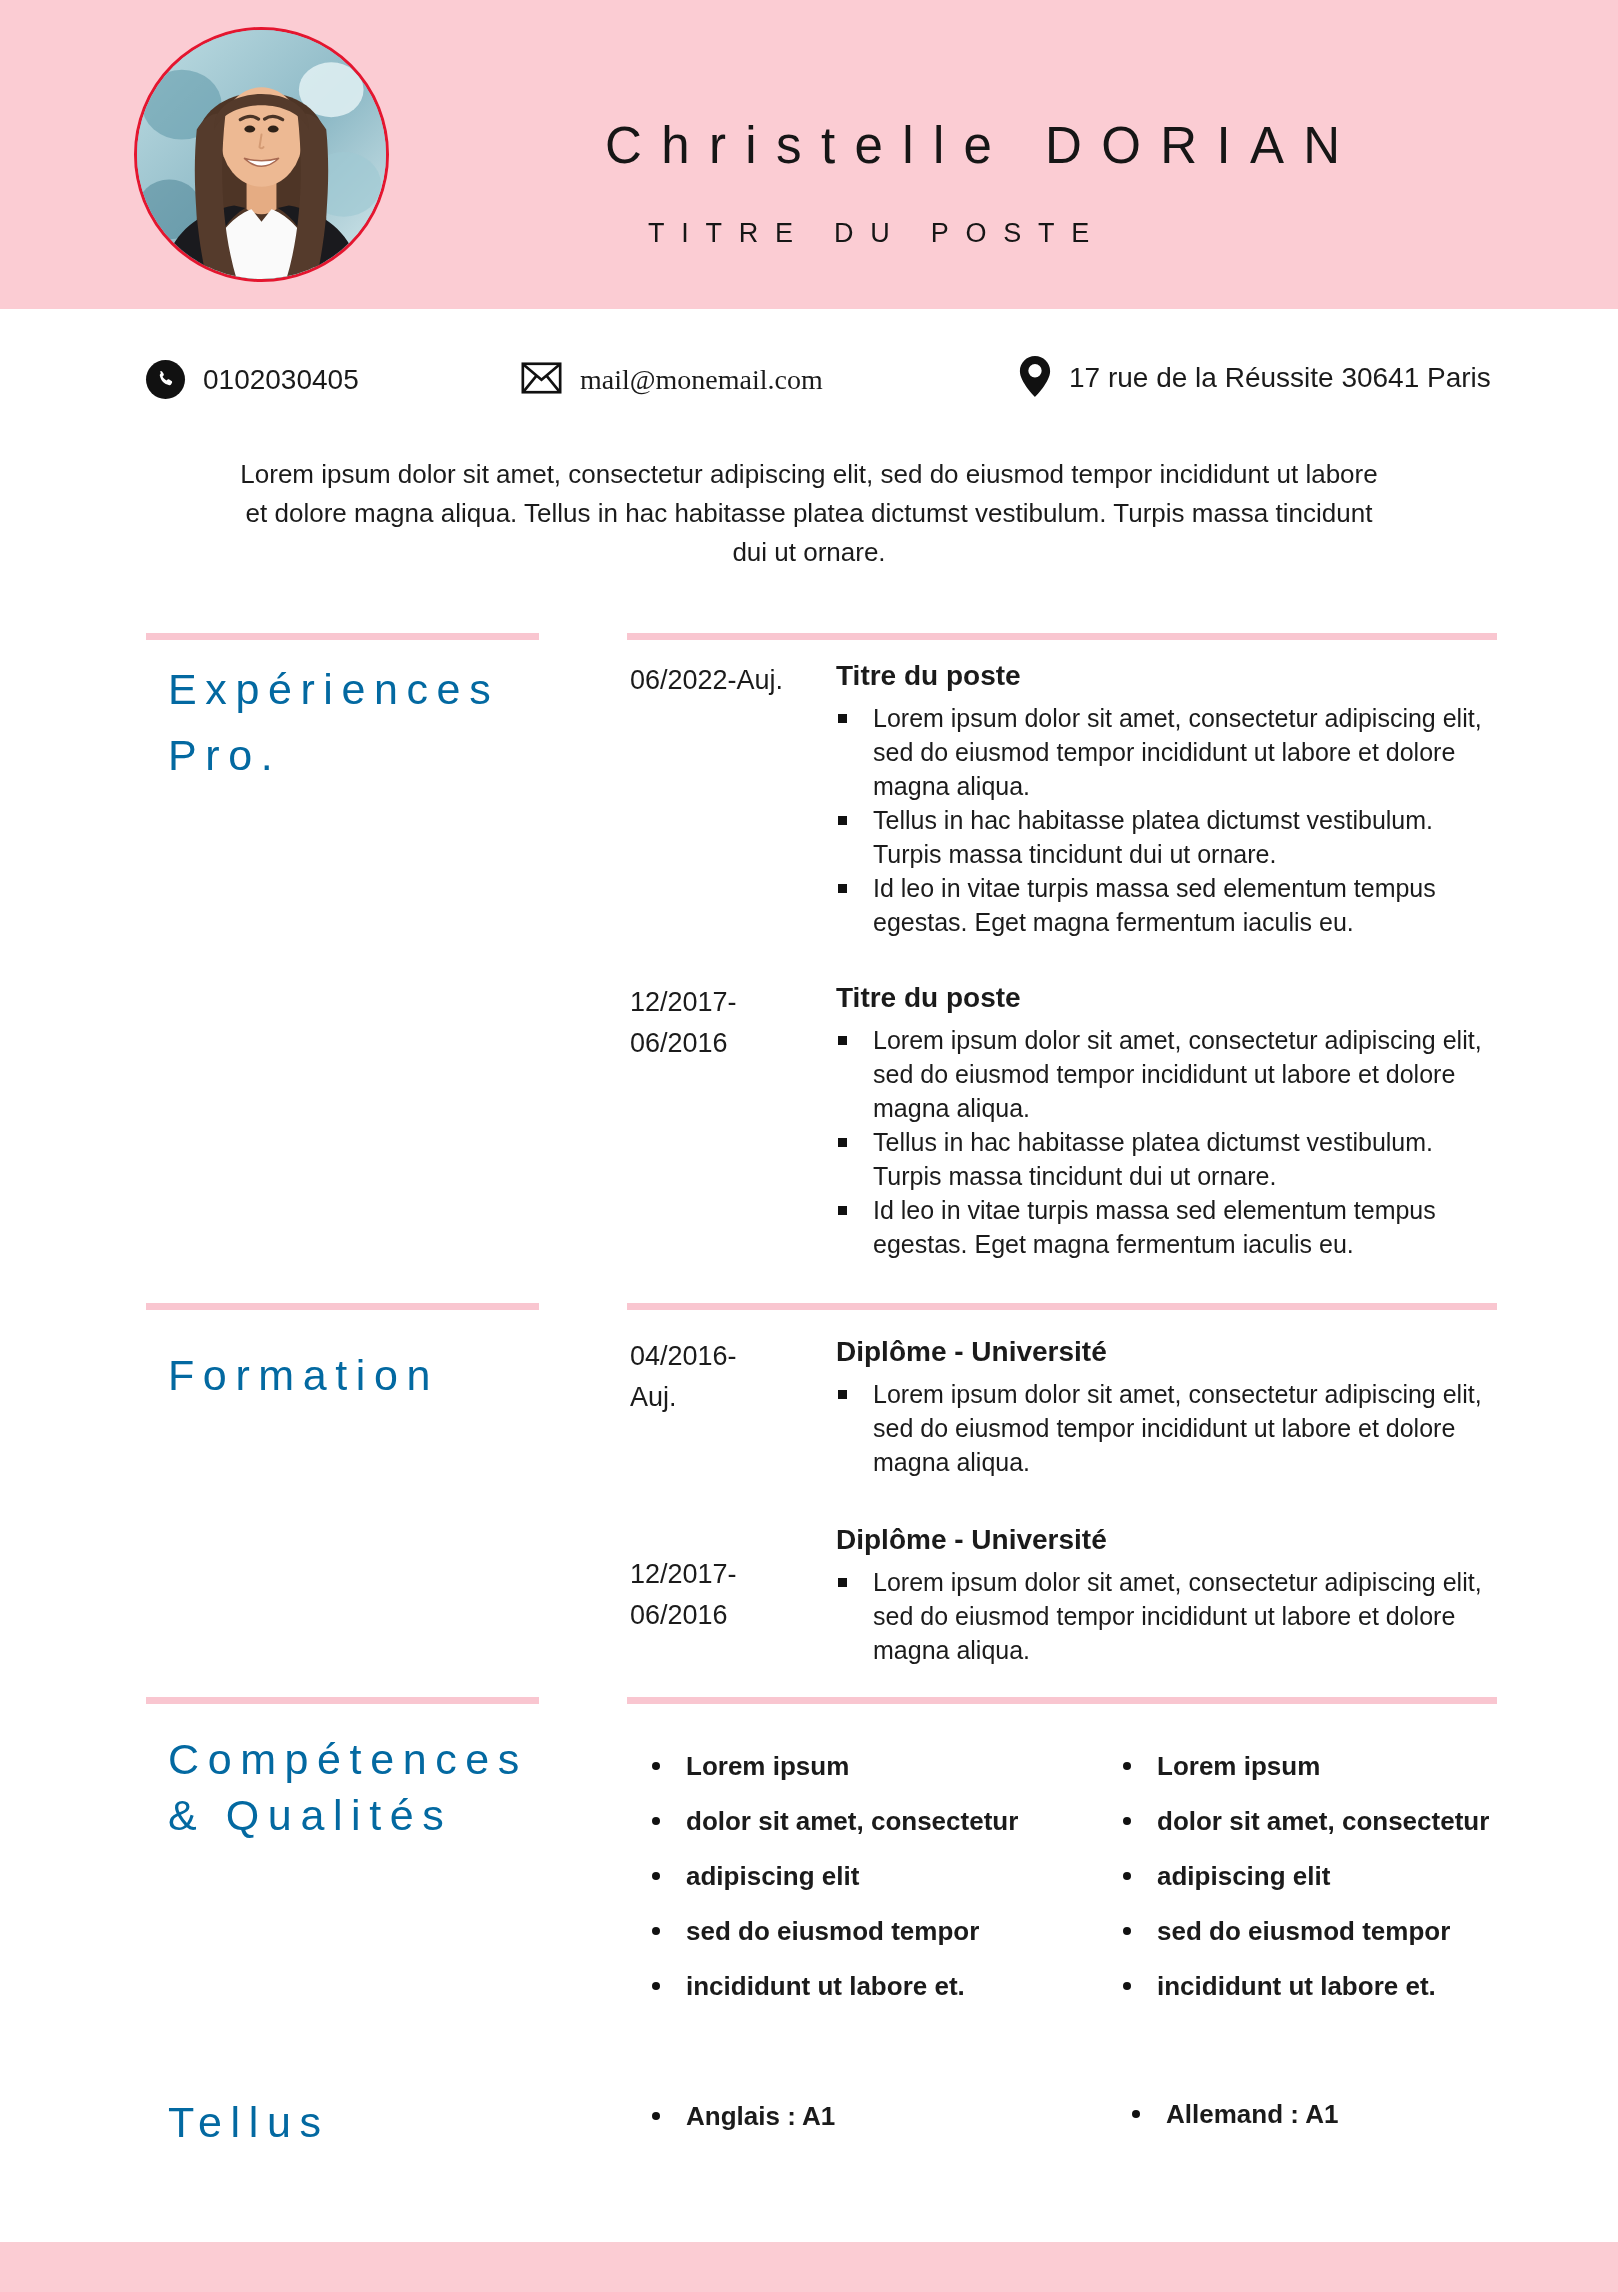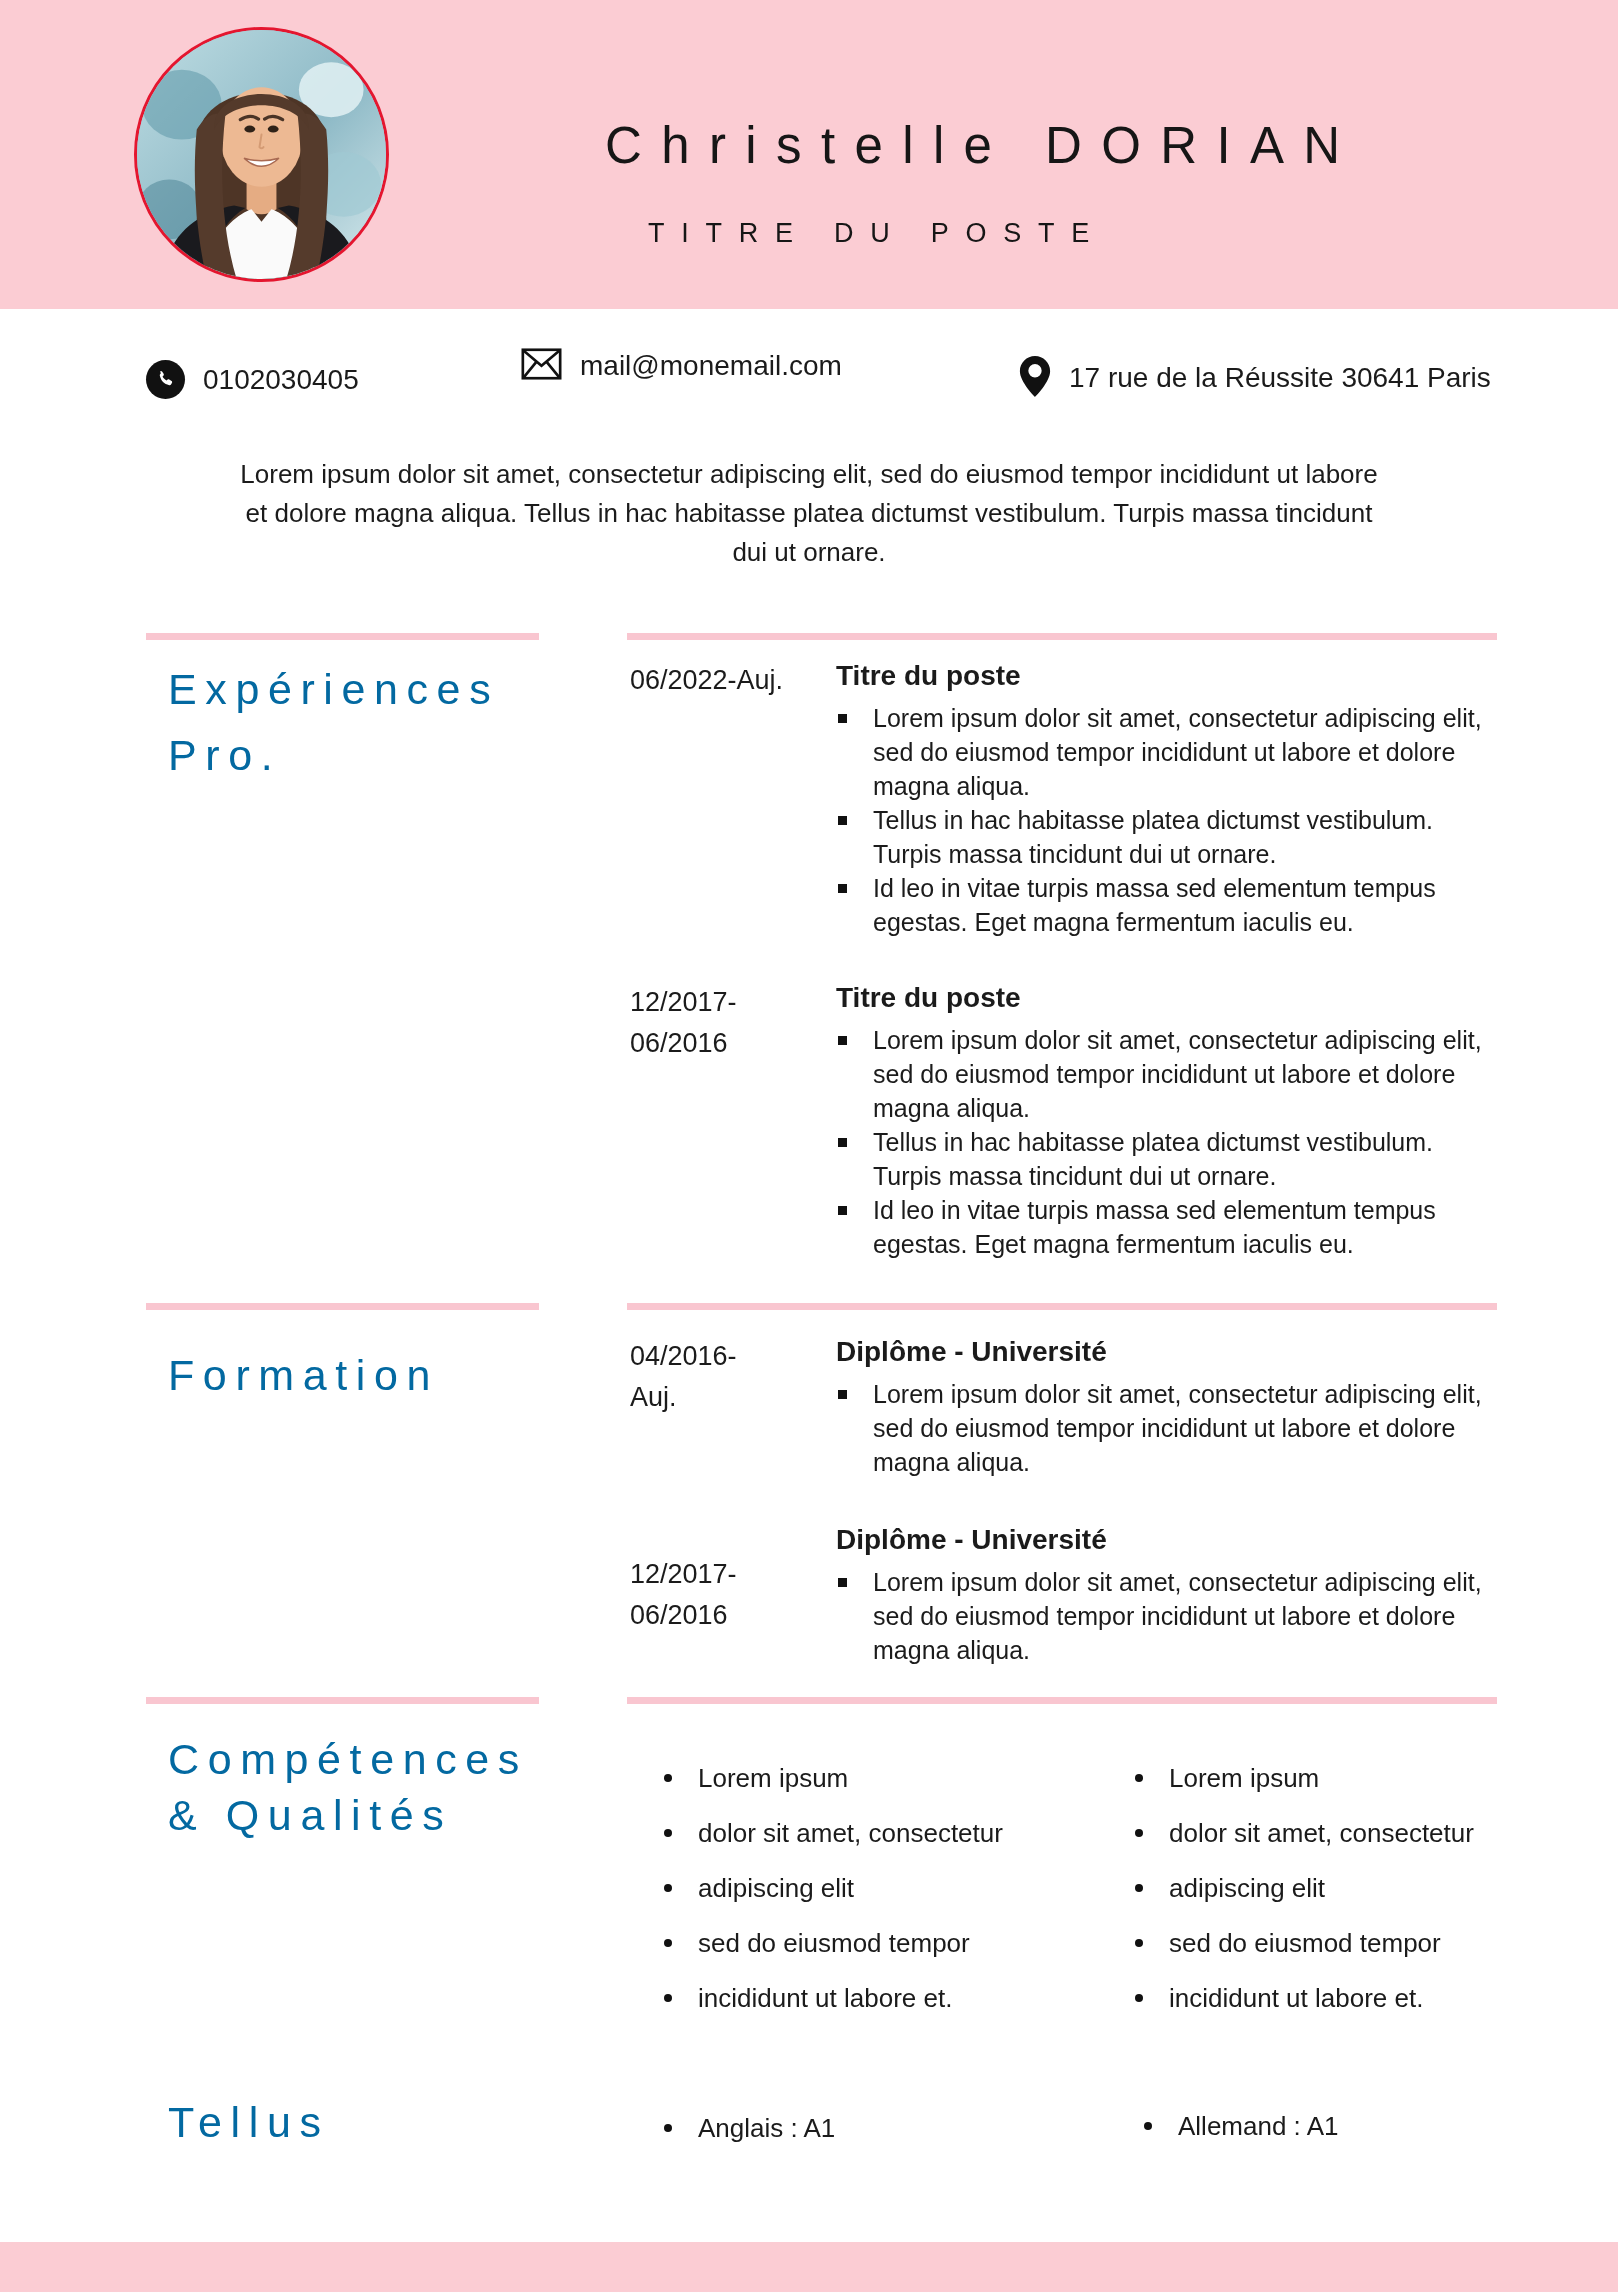--- a/index.html
+++ b/index.html
@@ -27,21 +27,21 @@
   .job-title {
     position: absolute; left: 648px; top: 218px;
     font-size: 27px; font-weight: 500; letter-spacing: 0.62em;
     white-space: nowrap; color: #161616;
   }
 
   
   .contact-item { position: absolute; display: flex; align-items: center; gap: 18px; height: 43px; }
   .contact-item .txt { font-size: 28px; white-space: nowrap; }
   .contact-phone   { left: 146px; top: 358px; }
-  .contact-email   { left: 521px; top: 344px; }
+  .contact-email   { left: 521px; top: 358px; font-family: Liberation Serif, serif; }
   .contact-address { left: 1019px; top: 356px; }
   .icon-phone-circle {
     width: 39px; height: 39px; border-radius: 50%; background: #111;
     display: flex; align-items: center; justify-content: center;
   }
 
   
   .summary { position: absolute; top: 455px; left: 0; width: 100%; }
   .summary p {
     margin: 0 auto; max-width: 1164px; text-align: center;
@@ -71,21 +71,21 @@
     position: relative; padding-left: 37px;
     font-size: 25px; line-height: 34px;
   }
   ul.sq li::before {
     content: ""; position: absolute; left: 1.8px; top: 12.5px;
     width: 9px; height: 9px; background: #111;
   }
   .date-offset { padding-top: 30px; }
 
   
-  ul.dots { list-style: none; margin: 12px; padding: 0; }
+  ul.dots { list-style: none; margin: 0; padding: 0; font-weight: bold; }
   ul.dots li {
     position: relative; padding-left: 38px;
     font-size: 26px; line-height: 30px; margin-bottom: 25px;
     white-space: nowrap;
   }
   ul.dots li::before {
     content: ""; position: absolute; left: 3.6px; top: 10.7px;
     width: 8px; height: 8px; border-radius: 50%; background: #111;
   }
   .skills-col1 { position: absolute; left: 648px;  top: 1751px; }

